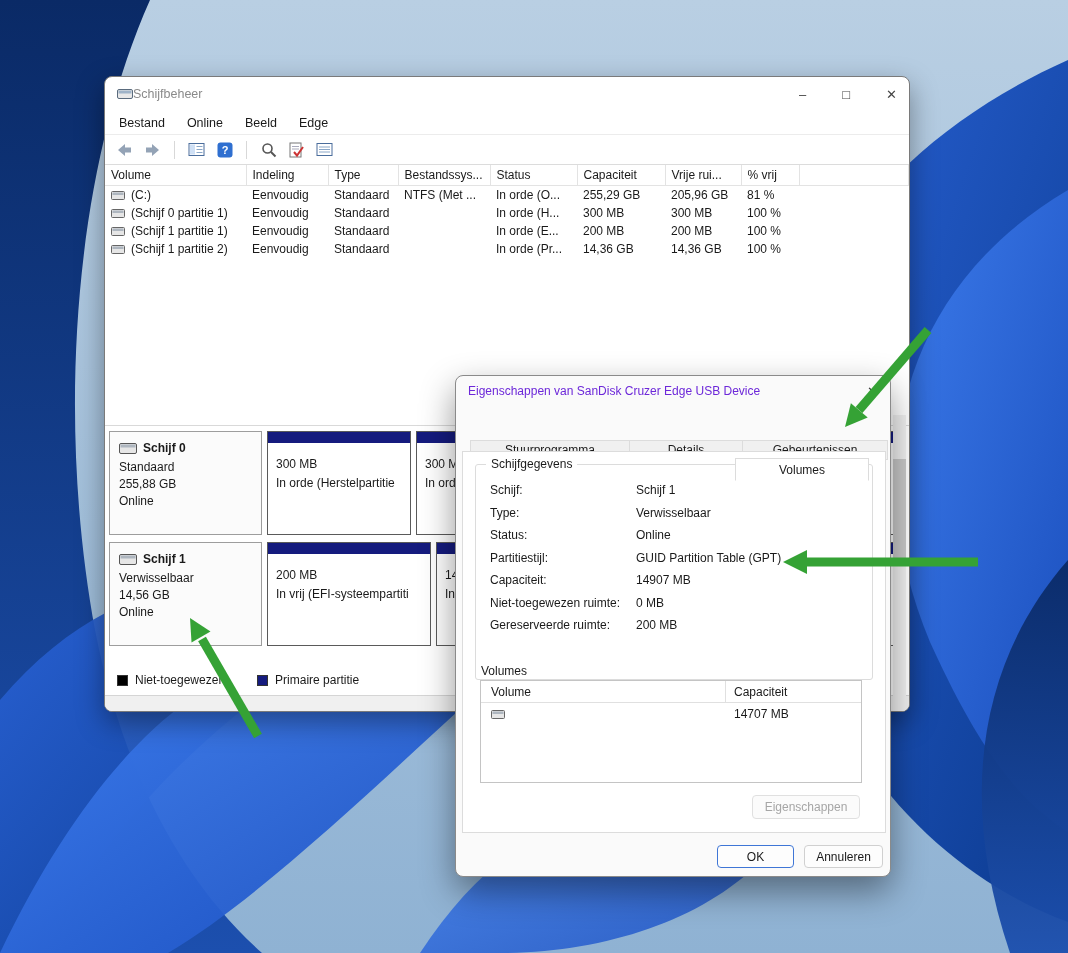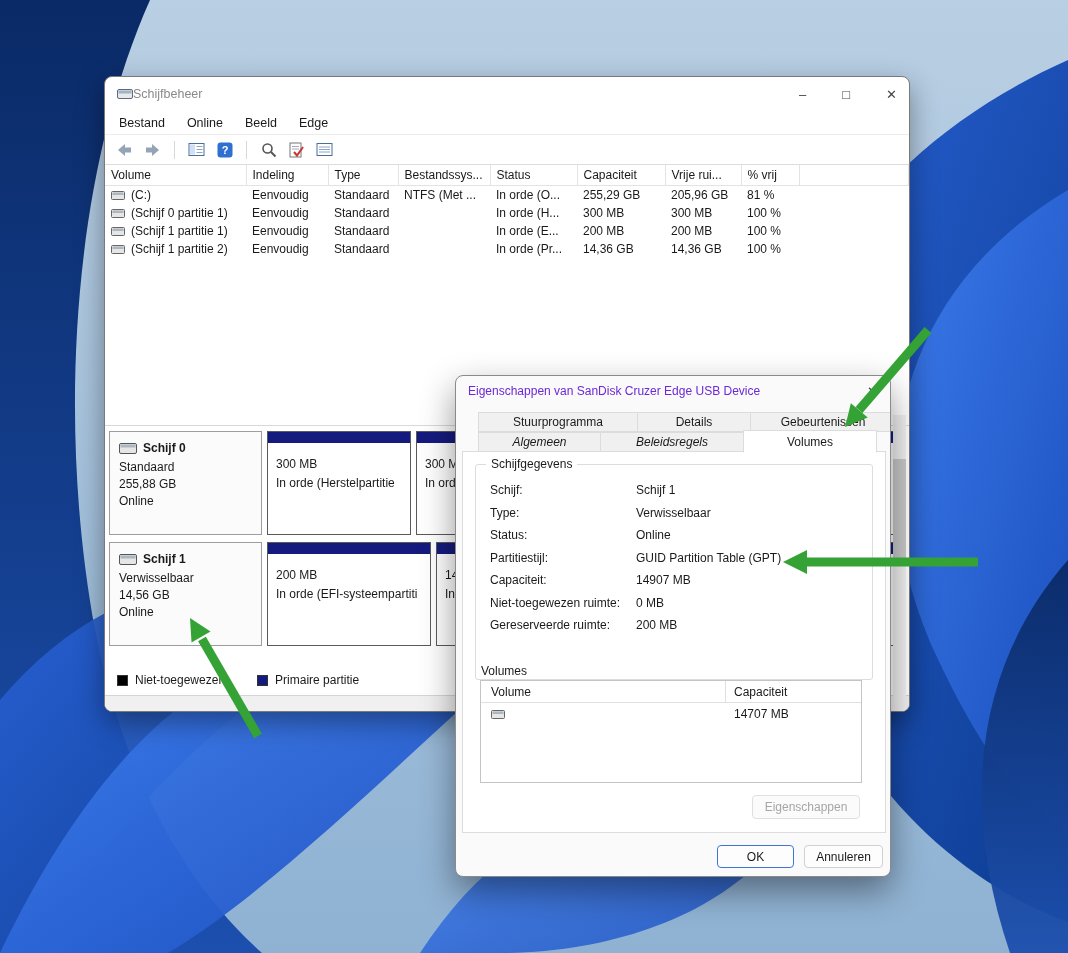--- a/index.html
+++ b/index.html
@@ -61,21 +61,21 @@
   
   .dlg {
     position:absolute; left:455px; top:375px; width:436px; height:502px;
     background:#fafafa; border:1px solid #8a8a8a; border-radius:8px;
     box-shadow:0 14px 34px rgba(0,0,0,.42); z-index:20; overflow:hidden; font-size:12px;
   }
   .dlg-titlebar { height:30px; display:flex; align-items:center; padding:0 12px; }
   .dlg-title { font-size:12px; color:#6d28d9; }
   .dlg-close { margin-left:auto; color:#333; font-size:13px; cursor:default; }
   .tabs { position:absolute; left:6px; top:36px; width:424px; height:40px; }
-  .tabrow { position:absolute; left:16px; display:flex; }
+  .tabrow { position:absolute; left:8px; display:flex;margin-top:28px; }
   .tabrow1 { top:0; } .tabrow2 { top:20px; }
   .tab {
     height:20px; background:#f0f0f0; border:1px solid #dcdcdc;
     display:flex; align-items:center; justify-content:center; margin-left:-1px;
     white-space:nowrap;
   }
   .tabrow1 div:nth-of-type(1){ width:160px; margin-left:0; }
   .tabrow1 div:nth-of-type(2){ width:114px; }
   .tabrow1 div:nth-of-type(3){ width:146px; }
   .t2a { width:123px; margin-left:0 !important;font-style:italic; }
@@ -376,21 +376,21 @@
           </div>
           <div>Verwisselbaar</div>
           <div>14,56 GB</div>
           <div>Online</div>
         </div>
         <div class="partitions">
           <div class="part p1a">
             <div class="part-strip" style="background-color: rgb(21, 27, 126);"></div>
             <div class="part-body">
               <div>200 MB</div>
-              <div>In orde (EFI-systeempartiti</div>
+              <div>In vrij (EFI-systeempartiti</div>
             </div>
           </div>
           <div class="part p1b">
             <div class="part-strip" style="background-color: rgb(21, 27, 126);"></div>
             <div class="part-body">
               <div>14</div>
               <div>In</div>
             </div>
           </div>
         </div>

